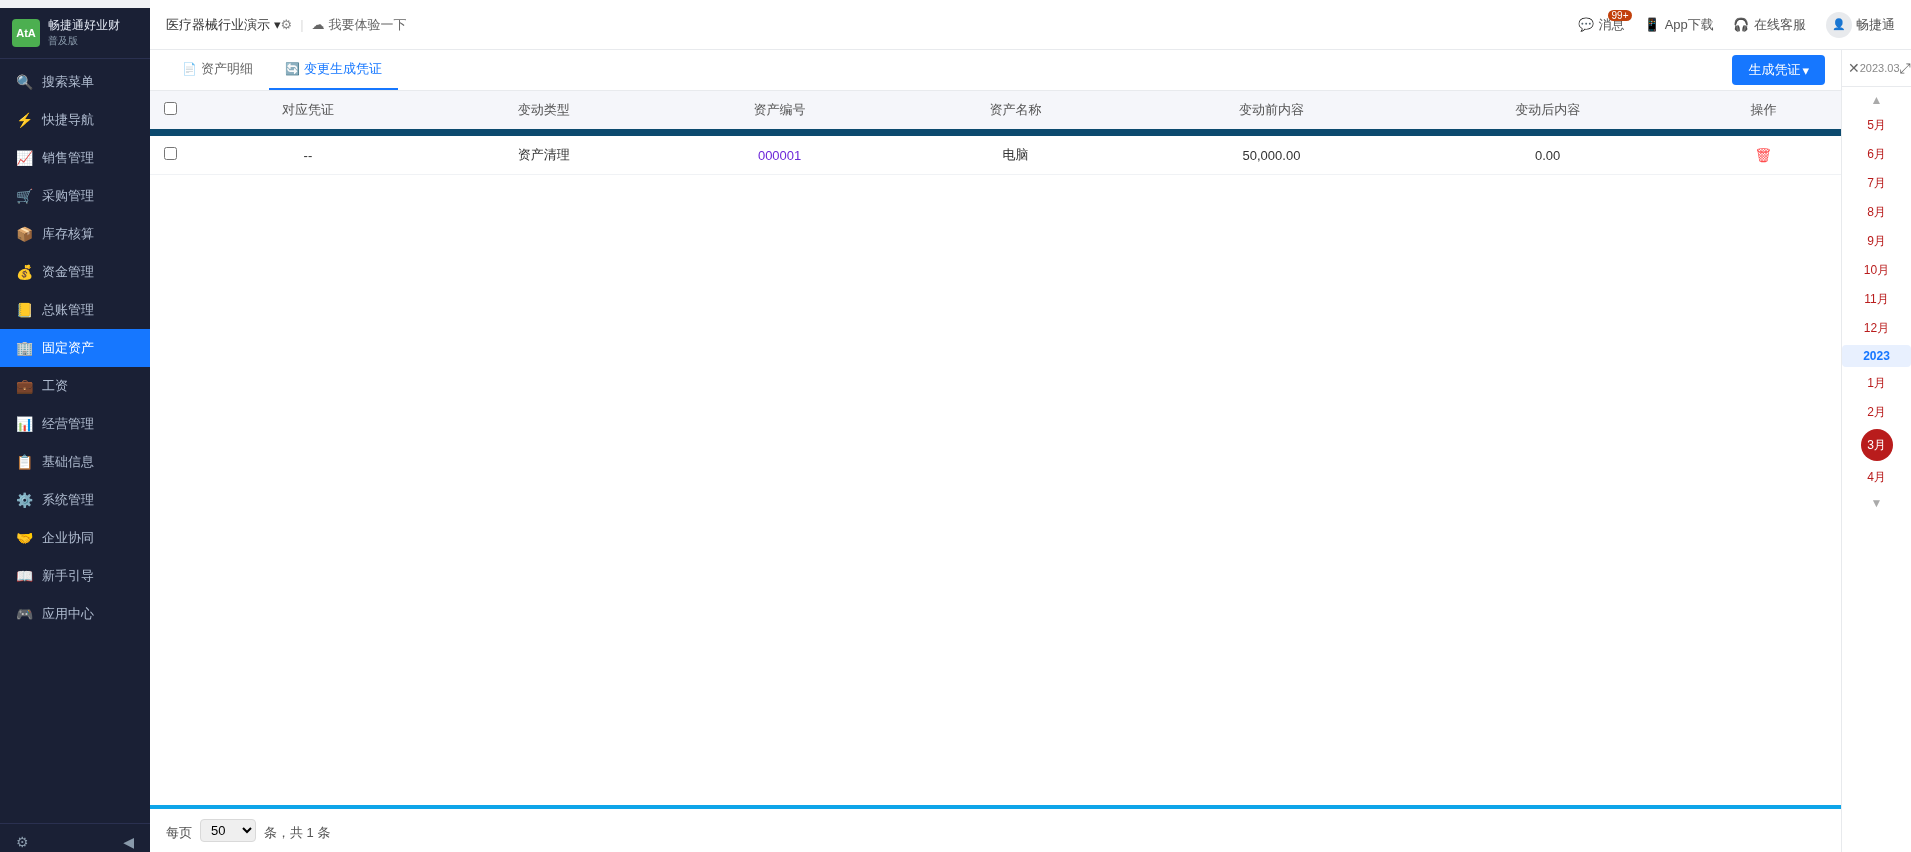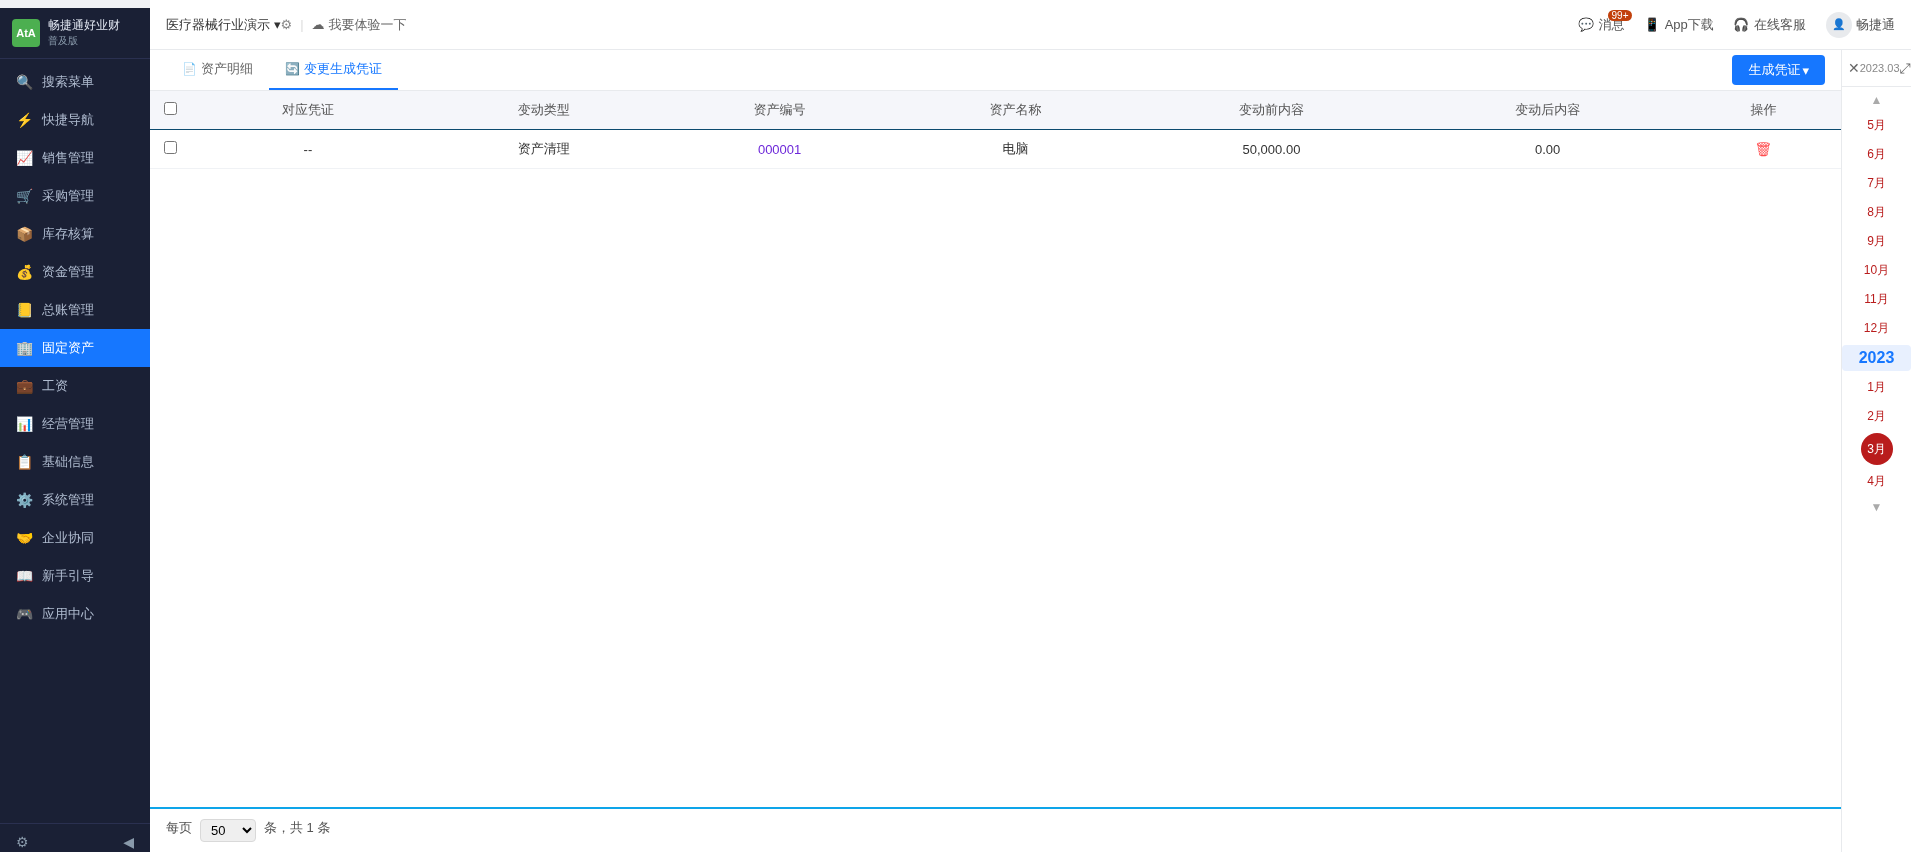--- a/index.html
+++ b/index.html
@@ -233,41 +233,41 @@
       border-collapse: collapse;
     }
     thead tr {
       background: #f5f6fa;
     }
     th {
       padding: 10px 12px;
       font-size: 13px;
       color: #555;
       font-weight: 500;
-      border-bottom: 1px solid #0c4a6e;
+      border-bottom: 7px solid #0c4a6e;
       text-align: center;
       white-space: nowrap;
     }
     td {
       padding: 10px 12px;
       font-size: 13px;
       color: #333;
       border-bottom: 1px solid #f0f2f5;
       text-align: center;
     }
     .checkbox-cell { width: 40px; }
     input[type="checkbox"] { cursor: pointer; }
 
     
     .pagination {
       padding: 10px 16px;
       display: flex;
-      align-items: flex-start;
+      align-items: flex-end;
       gap: 8px;
-      border-top: 2px solid #0ea5e9;
+      border-top: 4px solid #0ea5e9;
       flex-shrink: 0;
       font-size: 13px;
       color: #555;
     }
     .page-size-select {
       border: 1px solid #d9d9d9;
       border-radius: 4px;
       padding: 2px 6px;
       font-size: 13px;
       cursor: pointer;
@@ -331,21 +331,21 @@
       border-radius: 50%;
       width: 30px;
       height: 30px;
       display: flex;
       align-items: center;
       justify-content: center;
       margin: 2px auto;
     }
     .calendar-year-item {
       padding: 4px 8px;
-      font-size: 16px;
+      font-size: 12px;
       color: #1677ff;
       font-weight: bold;
       cursor: pointer;
       text-align: center;
       background: #e8f0fe;
       margin: 2px 0;
       border-radius: 4px;
     }
     .calendar-scroll-btn {
       text-align: center;

